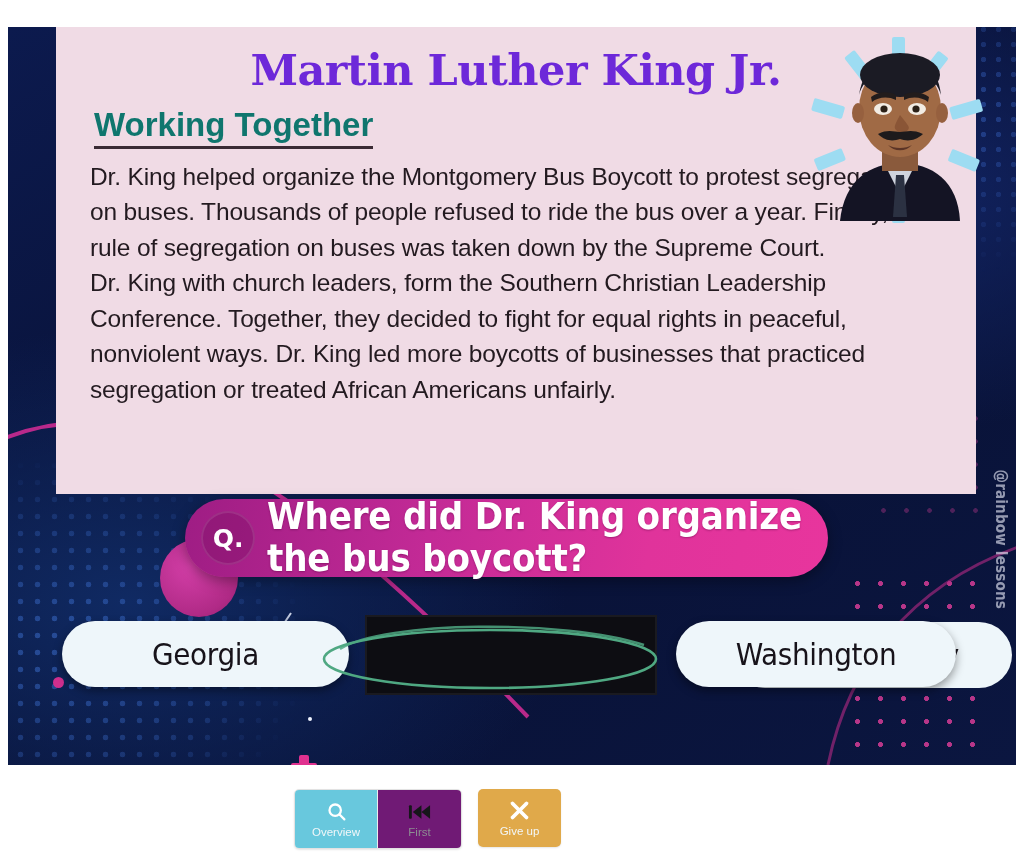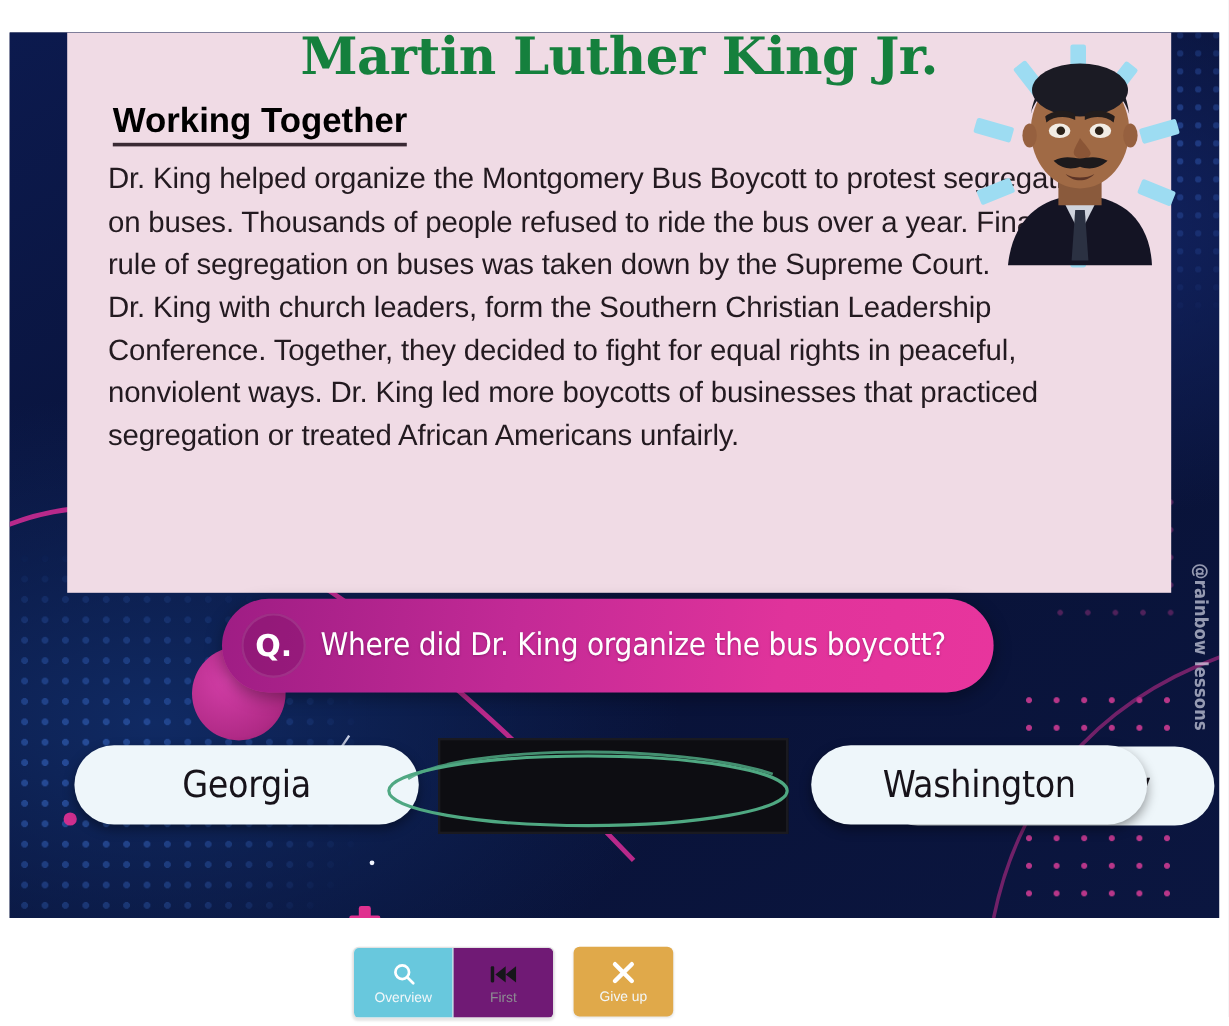--- a/index.html
+++ b/index.html
@@ -148,35 +148,36 @@
     position: absolute;
     left: 48px;
     top: 0px;
     width: 920px;
     height: 467px;
     background: #f0dbe5;
     overflow: visible;
   }
   .card-title {
     margin: 0;
+    padding-top: 22px;
     text-align: center;
     font-family: "DejaVu Serif", "Liberation Serif", serif;
     font-weight: bold;
     font-size: 43px;
     letter-spacing: -0.5px;
-    color: #15803d;
+    color: #6d28d9;
     line-height: 1;
   }
   .card-subtitle {
     margin: 16px 0 0 38px;
     display: inline-block;
     font-family: "Liberation Sans", sans-serif;
     font-weight: bold;
-    font-size: 29px;
-    color: #000000;
+    font-size: 33px;
+    color: #0f766e;
     border-bottom: 3px solid #3a2a34;
     padding-bottom: 3px;
     line-height: 1.05;
   }
   .card-body {
     margin: 10px 36px 0 34px;
     font-family: "Liberation Sans", sans-serif;
     font-size: 24.5px;
     line-height: 1.45;
     color: #231a20;
@@ -220,22 +221,22 @@
     justify-content: center;
     color: #ffffff;
     font-family: "DejaVu Sans", sans-serif;
     font-weight: bold;
     font-size: 25px;
     margin-right: 12px;
   }
   .q-text {
     color: #ffffff;
     font-family: "DejaVu Sans Condensed", "DejaVu Sans", sans-serif;
-    font-weight: normal;
-    font-size: 26px;
+    font-weight: bold;
+    font-size: 38px;
     line-height: 1.1;
     letter-spacing: -0.2px;
     text-shadow: 0 1px 2px rgba(80,0,60,0.4);
   }
 
   
   #answers-row {
     position: absolute;
     left: 0;
     top: 588px;

